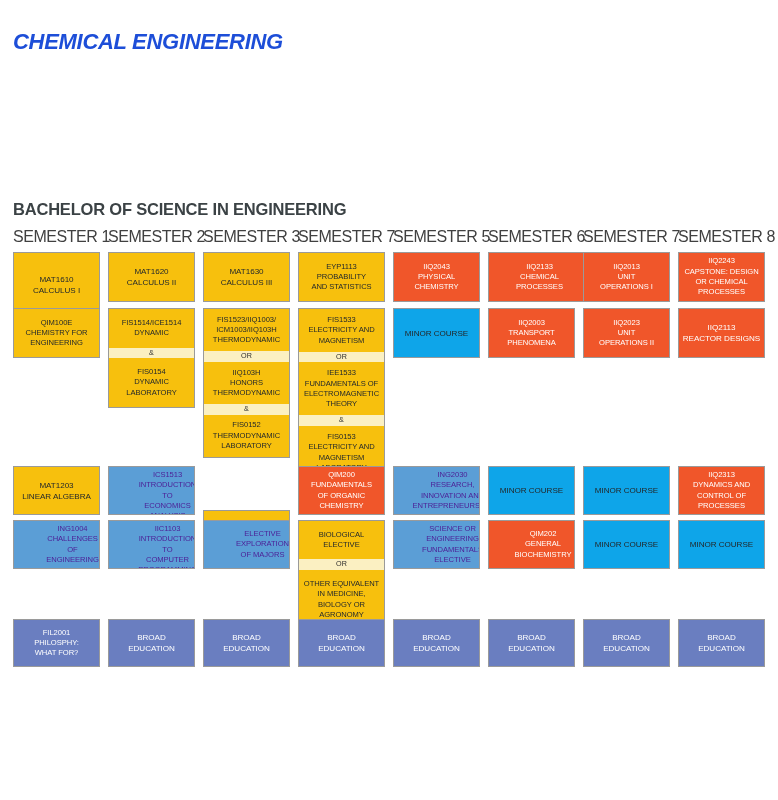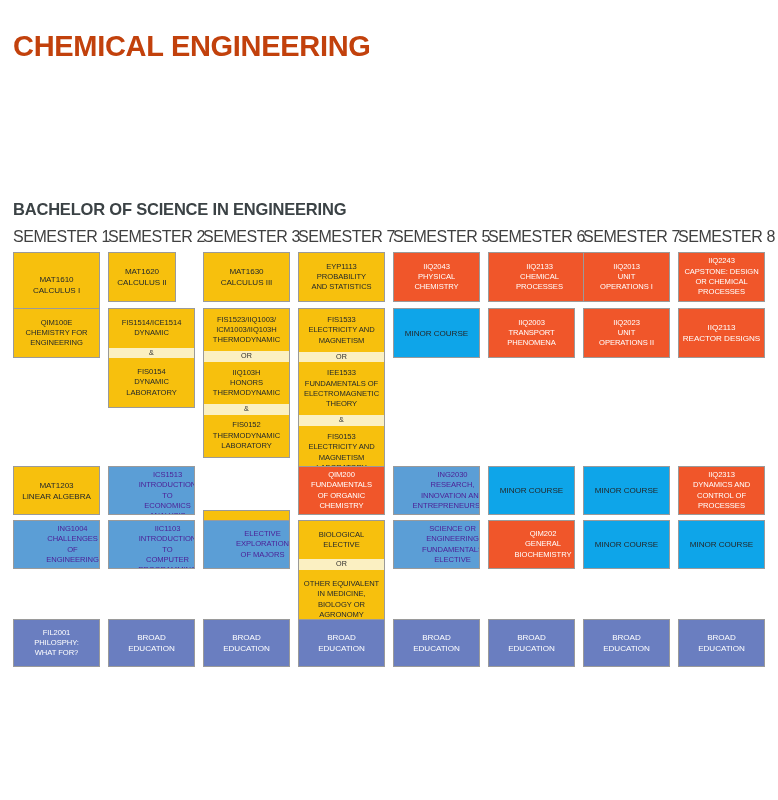--- a/index.html
+++ b/index.html
@@ -10,22 +10,22 @@
     overflow: hidden;
   }
   #page { position: relative; width: 778px; height: 800px; }
 
   .title-block { position: absolute; left: 13px; top: 30px; }
   .title-line1 {
     font-size: 29px; font-weight: bold; color: #3b4245;
     letter-spacing: -0.3px; line-height: 1.12;
   }
   .title-line2 {
-    font-size: 29px; font-weight: bold; color: #c2410c;
-    letter-spacing: -0.3px; line-height: 1.12;
+    font-size: 22px; font-weight: bold; color: #1d4ed8;
+    letter-spacing: -0.3px; line-height: 1.12; font-style: italic;
   }
   .degree-title {
     position: absolute; left: 13px; top: 200px;
     font-size: 16.5px; font-weight: bold; color: #3b4245;
     letter-spacing: -0.2px;
   }
 
   .sem-label {
     position: absolute; top: 228px;
     font-size: 16px; font-weight: normal; color: #404040;
@@ -85,21 +85,21 @@
       <div class="sem-label" style="left: 583px;">SEMESTER 7</div>
       <div class="sem-label" style="left: 678px;">SEMESTER 8</div>
     </div>
 
   <div id="blocks-layer">
       <div class="block c-yellow" style="left: 13px; top: 252px; width: 87px; height: 66px;">
         <div class="seg big">
           <span>MAT1610<br>CALCULUS I</span>
         </div>
       </div>
-      <div class="block c-yellow" style="left: 108px; top: 252px; width: 68px; height: 50px;">
+      <div class="block c-yellow" style="left: 108px; top: 252px; width: 87px; height: 50px;">
         <div class="seg big">
           <span>MAT1620<br>CALCULUS II</span>
         </div>
       </div>
       <div class="block c-yellow" style="left: 203px; top: 252px; width: 87px; height: 50px;">
         <div class="seg big">
           <span>MAT1630<br>CALCULUS III</span>
         </div>
       </div>
       <div class="block c-yellow" style="left: 298px; top: 252px; width: 87px; height: 50px;">

